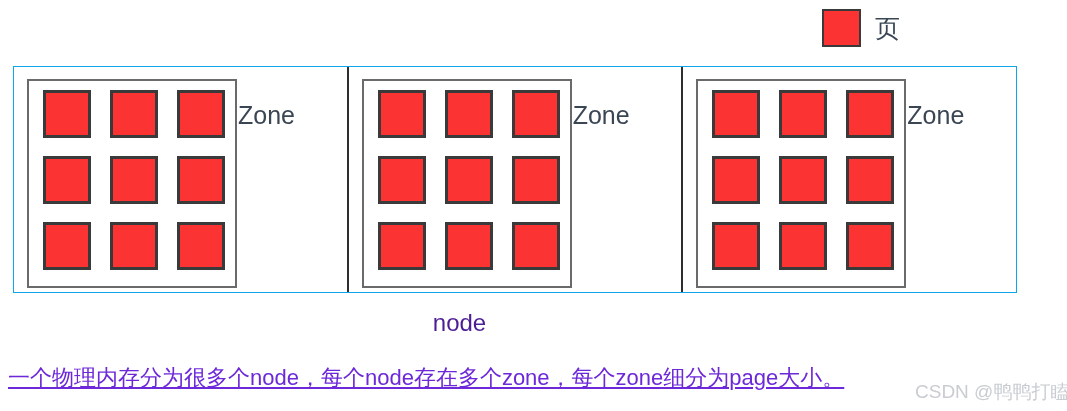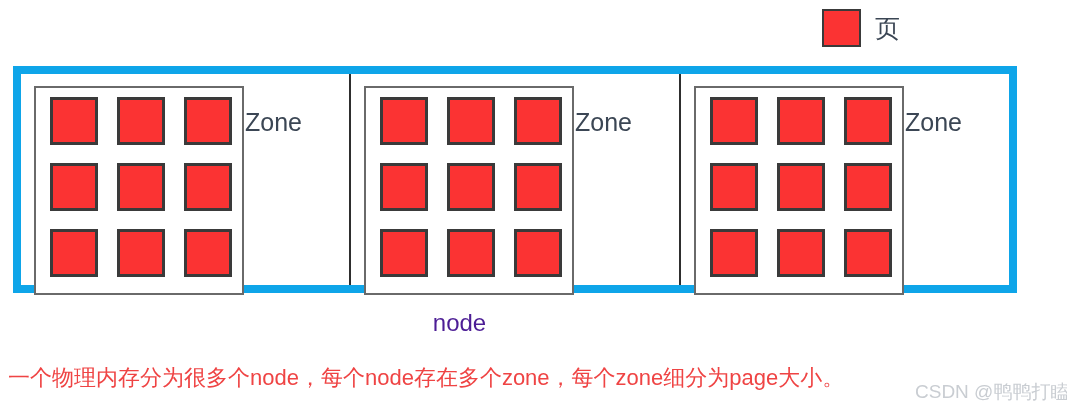--- a/index.html
+++ b/index.html
@@ -41,21 +41,21 @@
 
   
   .node-row {
     position: absolute;
     left: 13px;
     top: 66px;
     width: 1004px;
     height: 227px;
     display: flex;
     box-sizing: border-box;
-    border: 8px solid #0ea5e9;
+    border: 1px solid #0ea5e9;
     background: #ffffff;
   }
   .node {
     position: relative;
     flex: 1 1 0;
     box-sizing: border-box;
     border-right: 2px solid #2e2e2e;
     display: flex;
     align-items: flex-start;
   }
@@ -109,22 +109,23 @@
     color: #4c1d95;
   }
 
   
   .bottom-caption {
     position: absolute;
     left: 8px;
     top: 364px;
     font-size: 22px;
     line-height: 1.25;
-    color: #ef4444;
-    white-space: nowrap;
+    color: #6d28d9;
+    white-space: nowrap;
+    text-decoration: underline;
   }
 
   
   .watermark {
     position: absolute;
     left: 915px;
     top: 382px;
     font-size: 19px;
     line-height: 1;
     color: #c9cdd2;

